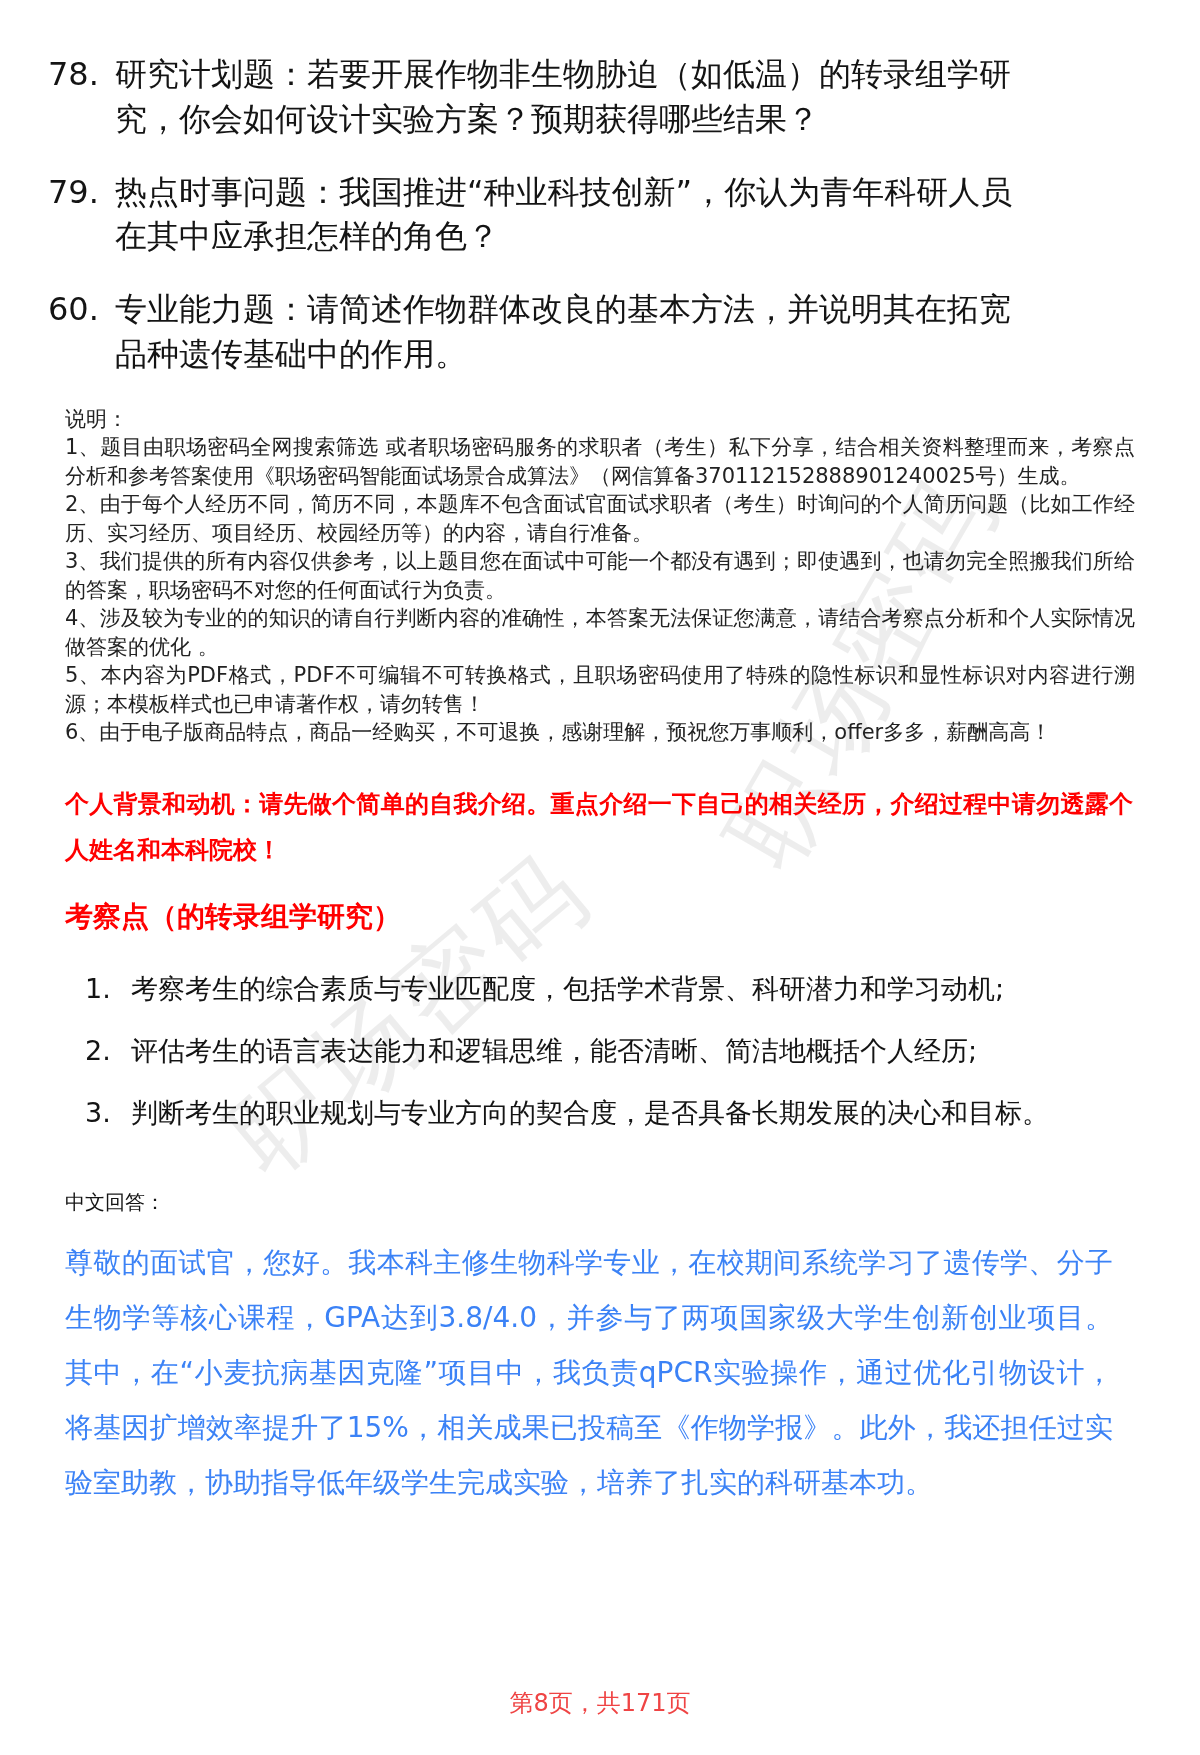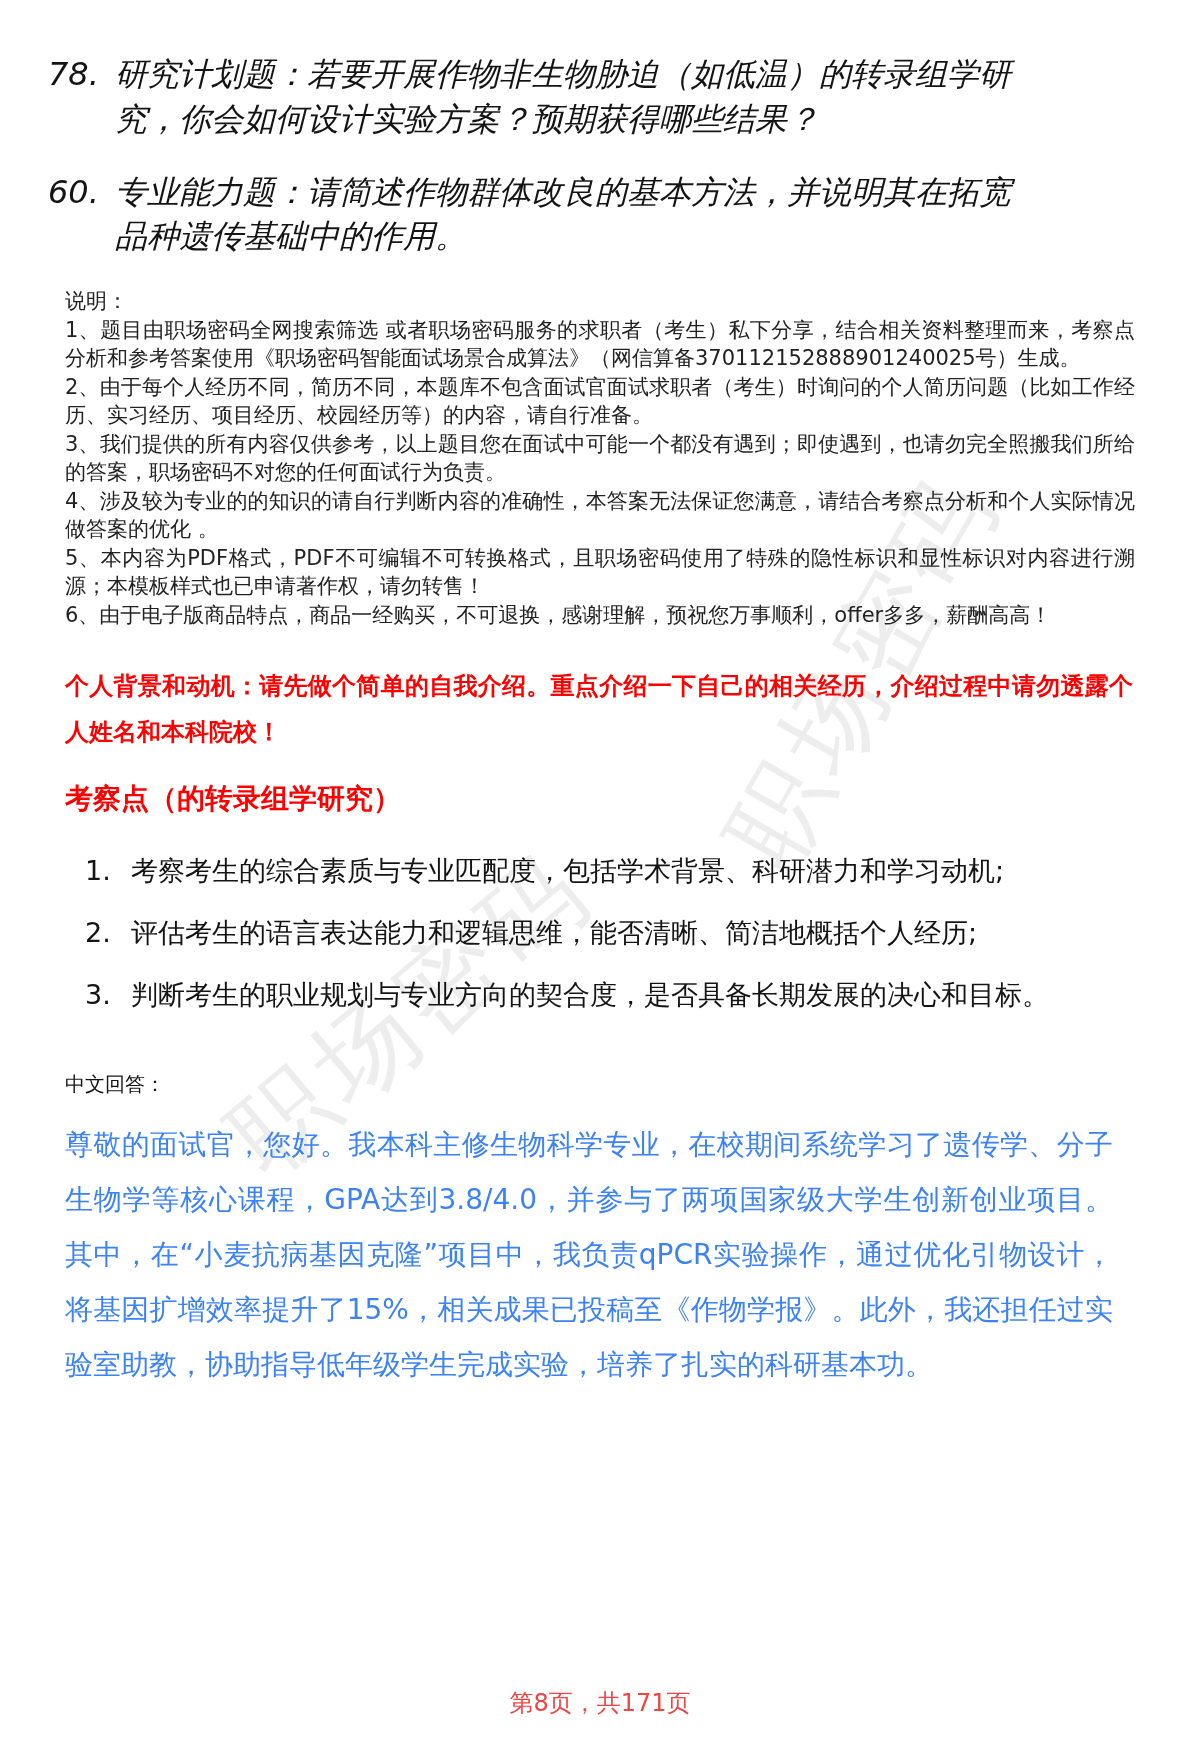--- a/index.html
+++ b/index.html
@@ -27,21 +27,21 @@
     pointer-events: none;
     user-select: none;
     z-index: 0;
   }
   .wm1 { left: 245px; top: 1085px; transform: rotate(-40deg); }
   .wm2 { left: 755px; top: 790px; transform: rotate(-60deg); }
 
   .content { position: relative; z-index: 1; }
 
   
-  .questions { list-style: none; padding: 52px 78px 0 48px; font-style: italic; }
+  .questions { list-style: none; padding: 52px 78px 0 48px; }
   .question {
     display: flex;
     font-size: 32px;
     line-height: 1.4;
     color: #141414;
     margin-bottom: 28px;
   }
   .q-num { width: 67px; flex: 0 0 67px; }
   .q-text { width: 918px; }
 
@@ -122,20 +122,24 @@
   <div class="watermark wm2">职场密码</div>
 
   <div class="content">
 
     <ol class="questions">
       <li class="question">
         <span class="q-num">78.</span>
         <span class="q-text">研究计划题：若要开展作物非生物胁迫（如低温）的转录组学研究，你会如何设计实验方案？预期获得哪些结果？</span>
       </li>
       <li class="question">
+        <span class="q-num">79.</span>
+        <span class="q-text">热点时事问题：我国推进“种业科技创新”，你认为青年科研人员在其中应承担怎样的角色？</span>
+      </li>
+      <li class="question">
         <span class="q-num">60.</span>
         <span class="q-text">专业能力题：请简述作物群体改良的基本方法，并说明其在拓宽品种遗传基础中的作用。</span>
       </li>
     </ol>
 
     <div class="notes">
       <div class="notes-title">说明：</div>
       <div class="note-line">1、题目由职场密码全网搜索筛选 或者职场密码服务的求职者（考生）私下分享，结合相关资料整理而来，考察点分析和参考答案使用《职场密码智能面试场景合成算法》（网信算备370112152888901240025号）生成。</div>
       <div class="note-line">2、由于每个人经历不同，简历不同，本题库不包含面试官面试求职者（考生）时询问的个人简历问题（比如工作经历、实习经历、项目经历、校园经历等）的内容，请自行准备。</div>
       <div class="note-line">3、我们提供的所有内容仅供参考，以上题目您在面试中可能一个都没有遇到；即使遇到，也请勿完全照搬我们所给的答案，职场密码不对您的任何面试行为负责。</div>

